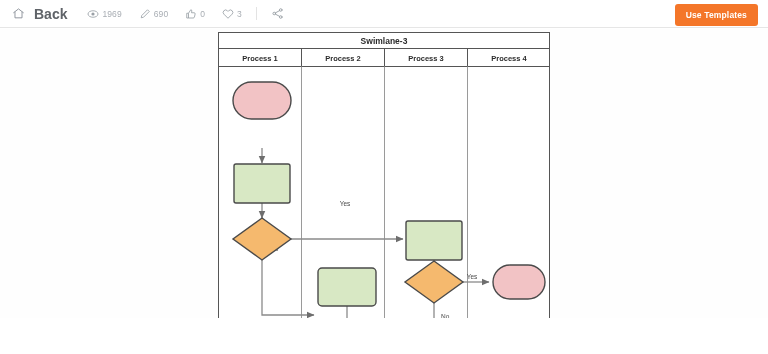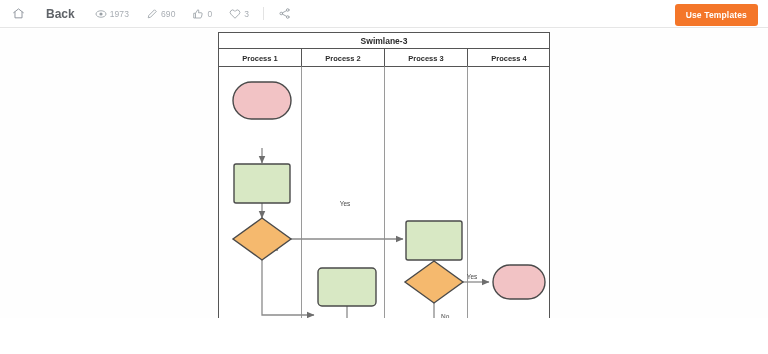--- a/index.html
+++ b/index.html
@@ -20,21 +20,21 @@
     display: flex; align-items: center;
   }
   .tb-item {
     display: flex; align-items: center;
     height: 28px; padding: 0 0 0 0;
     color: #9aa0a6; font-size: 9px;
     white-space: nowrap;
   }
   .tb-icon { display: inline-flex; align-items: center; justify-content: center; }
   .tb-count { margin-left: 3px; color: #a8adb3; font-size: 8.5px; letter-spacing: .1px; }
-  .tb-back { color: #5f6368; font-size: 12px; font-weight: 600; margin-left: 21px; }
+  .tb-back { color: #5f6368; font-size: 14px; font-weight: 600; margin-left: 9px; }
   .tb-sep {
     width: 1px; height: 13px; background: #e3e3e3;
     margin: 0 0 0 14px;
   }
   .use-templates {
     position: absolute; right: 10px; top: 4px;
     height: 22px; padding: 0 11px;
     background: #f47629; color: #ffffff;
     border: none; border-radius: 3px;
     font-family: "Liberation Sans", sans-serif;
@@ -90,21 +90,21 @@
       <span class="tb-back">Back</span>
     </div>
 
     <div class="tb-item" style="margin-left:20px;">
       <span class="tb-icon">
         <svg width="12" height="12" viewBox="0 0 24 24" fill="none" stroke="#9aa0a6" stroke-width="1.7">
           <ellipse cx="12" cy="12" rx="10" ry="6.5"></ellipse>
           <circle cx="12" cy="12" r="3.2" fill="#9aa0a6" stroke="none"></circle>
         </svg>
       </span>
-      <span class="tb-count">1973</span>
+      <span class="tb-count">1969</span>
     </div>
 
     <div class="tb-item" style="margin-left:17px;">
       <span class="tb-icon">
         <svg width="12" height="12" viewBox="0 0 24 24" fill="none" stroke="#9aa0a6" stroke-width="1.7" stroke-linejoin="round">
           <path d="M17 3.5 20.5 7 9 18.5 4.5 19.5 5.5 15z"></path>
         </svg>
       </span>
       <span class="tb-count">690</span>
     </div>

